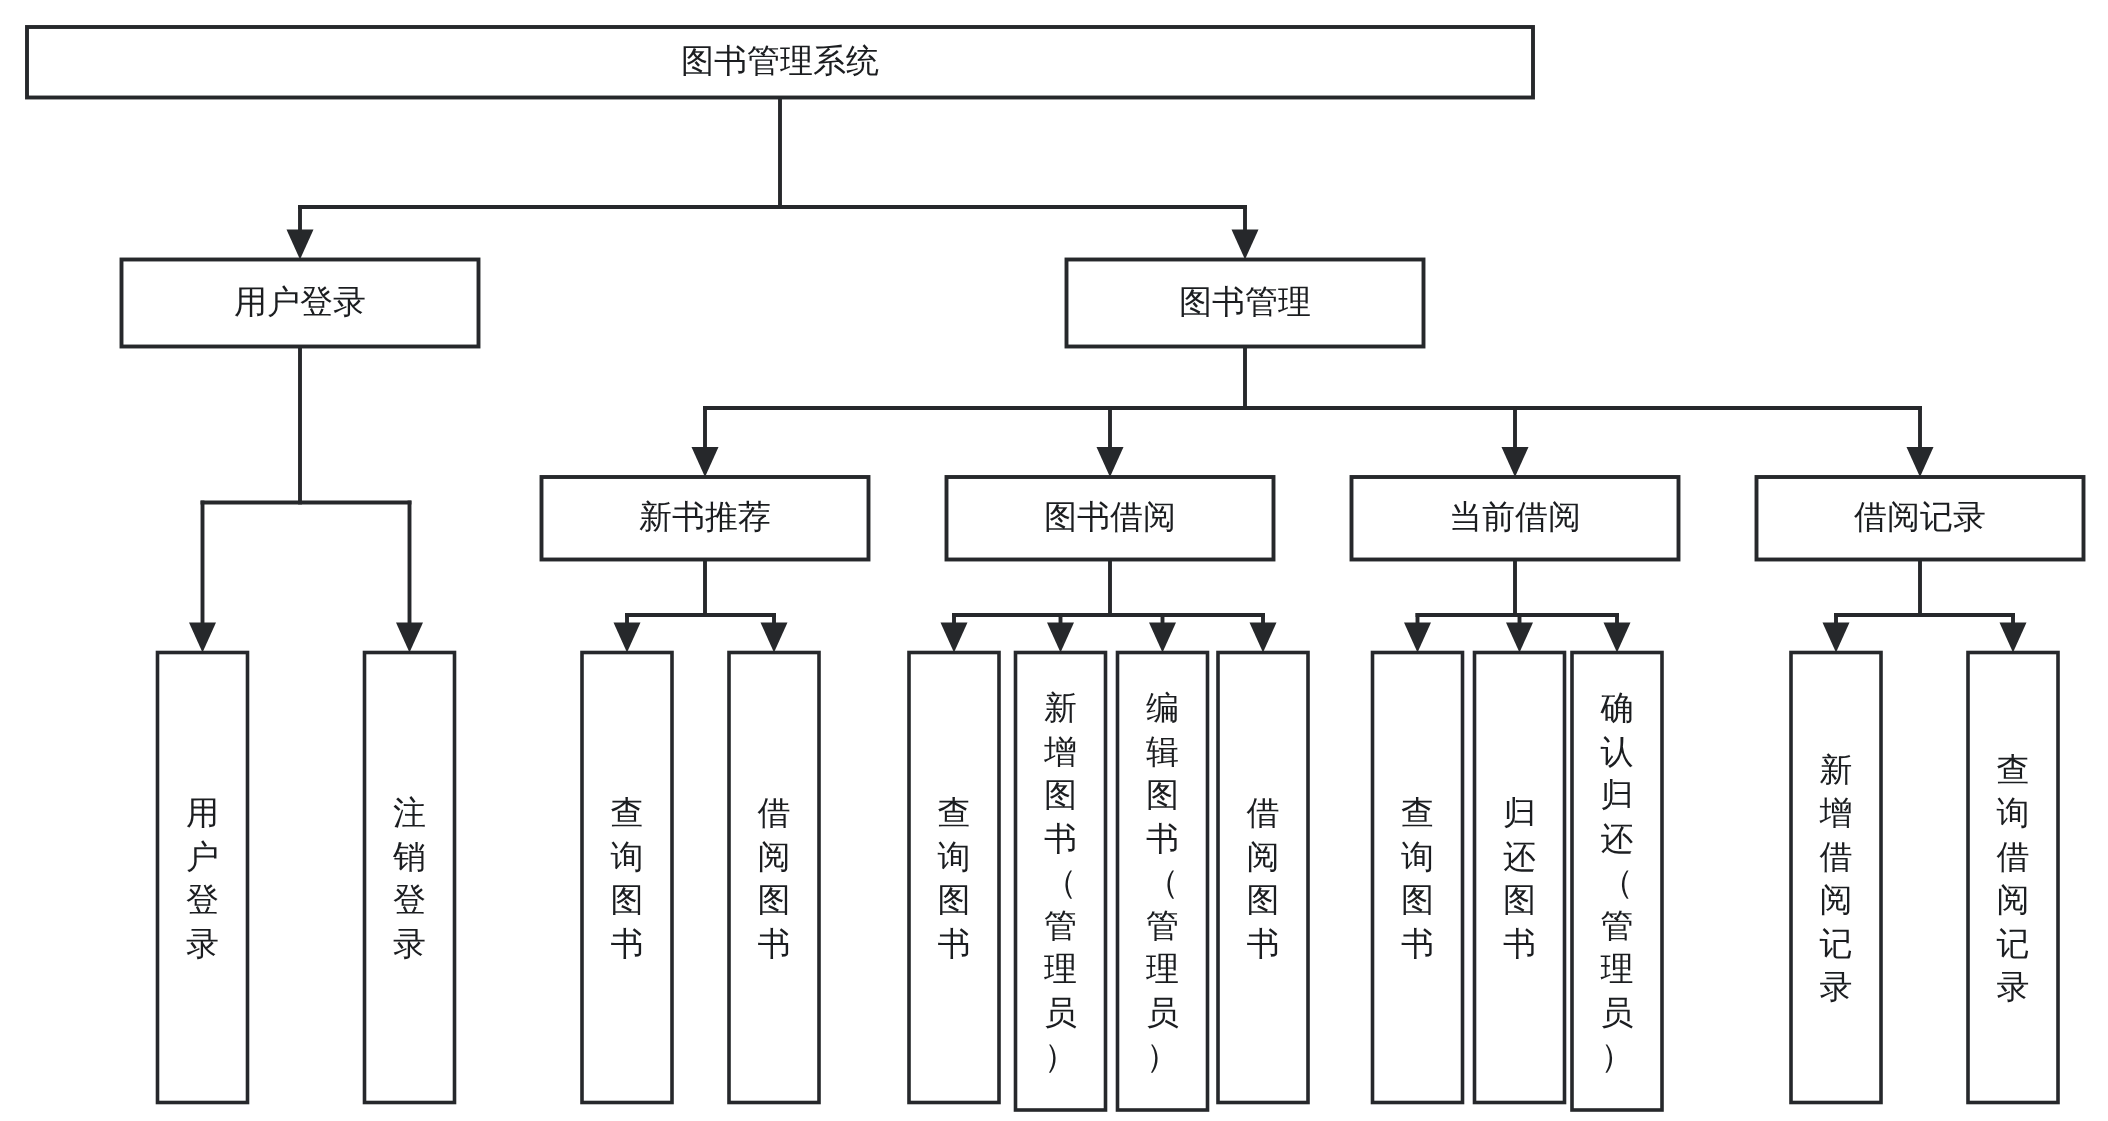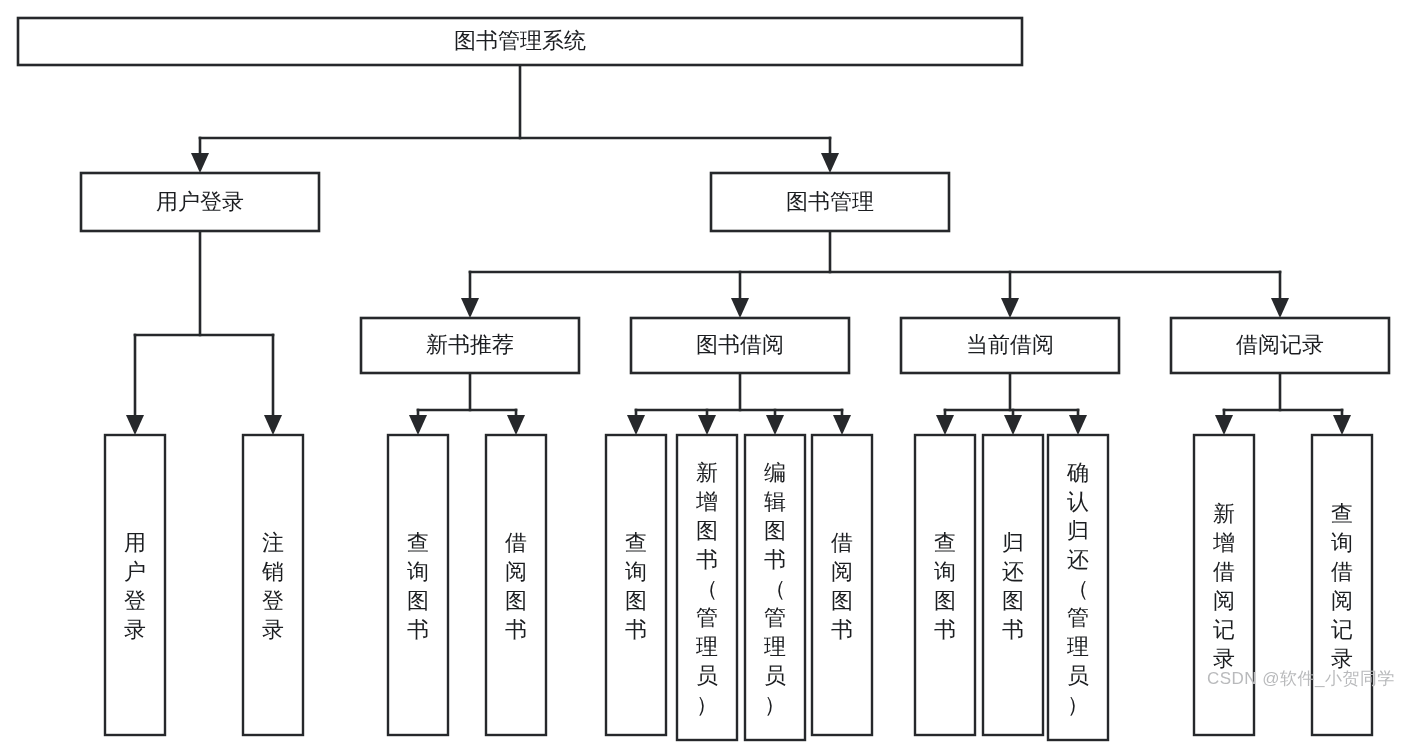--- a/index.html
+++ b/index.html
@@ -203,14 +203,13 @@
         <g>
           <rect x="1194" y="435" width="60" height="300" class="node-rect thin"></rect>
           <text x="1224" class="node-label-v" y="520.62"><tspan x="1224" y="520.62">新</tspan><tspan x="1224" y="549.62">增</tspan><tspan x="1224" y="578.62">借</tspan><tspan x="1224" y="607.62">阅</tspan><tspan x="1224" y="636.62">记</tspan><tspan x="1224" y="665.62">录</tspan></text>
         </g>
         <g>
           <rect x="1312" y="435" width="60" height="300" class="node-rect thin"></rect>
           <text x="1342" class="node-label-v" y="520.62"><tspan x="1342" y="520.62">查</tspan><tspan x="1342" y="549.62">询</tspan><tspan x="1342" y="578.62">借</tspan><tspan x="1342" y="607.62">阅</tspan><tspan x="1342" y="636.62">记</tspan><tspan x="1342" y="665.62">录</tspan></text>
         </g>
       </g>
   </svg>
-  <div class="watermark">CSDN @软件_小贺同学</div>
 </div>
 
 </body></html>

